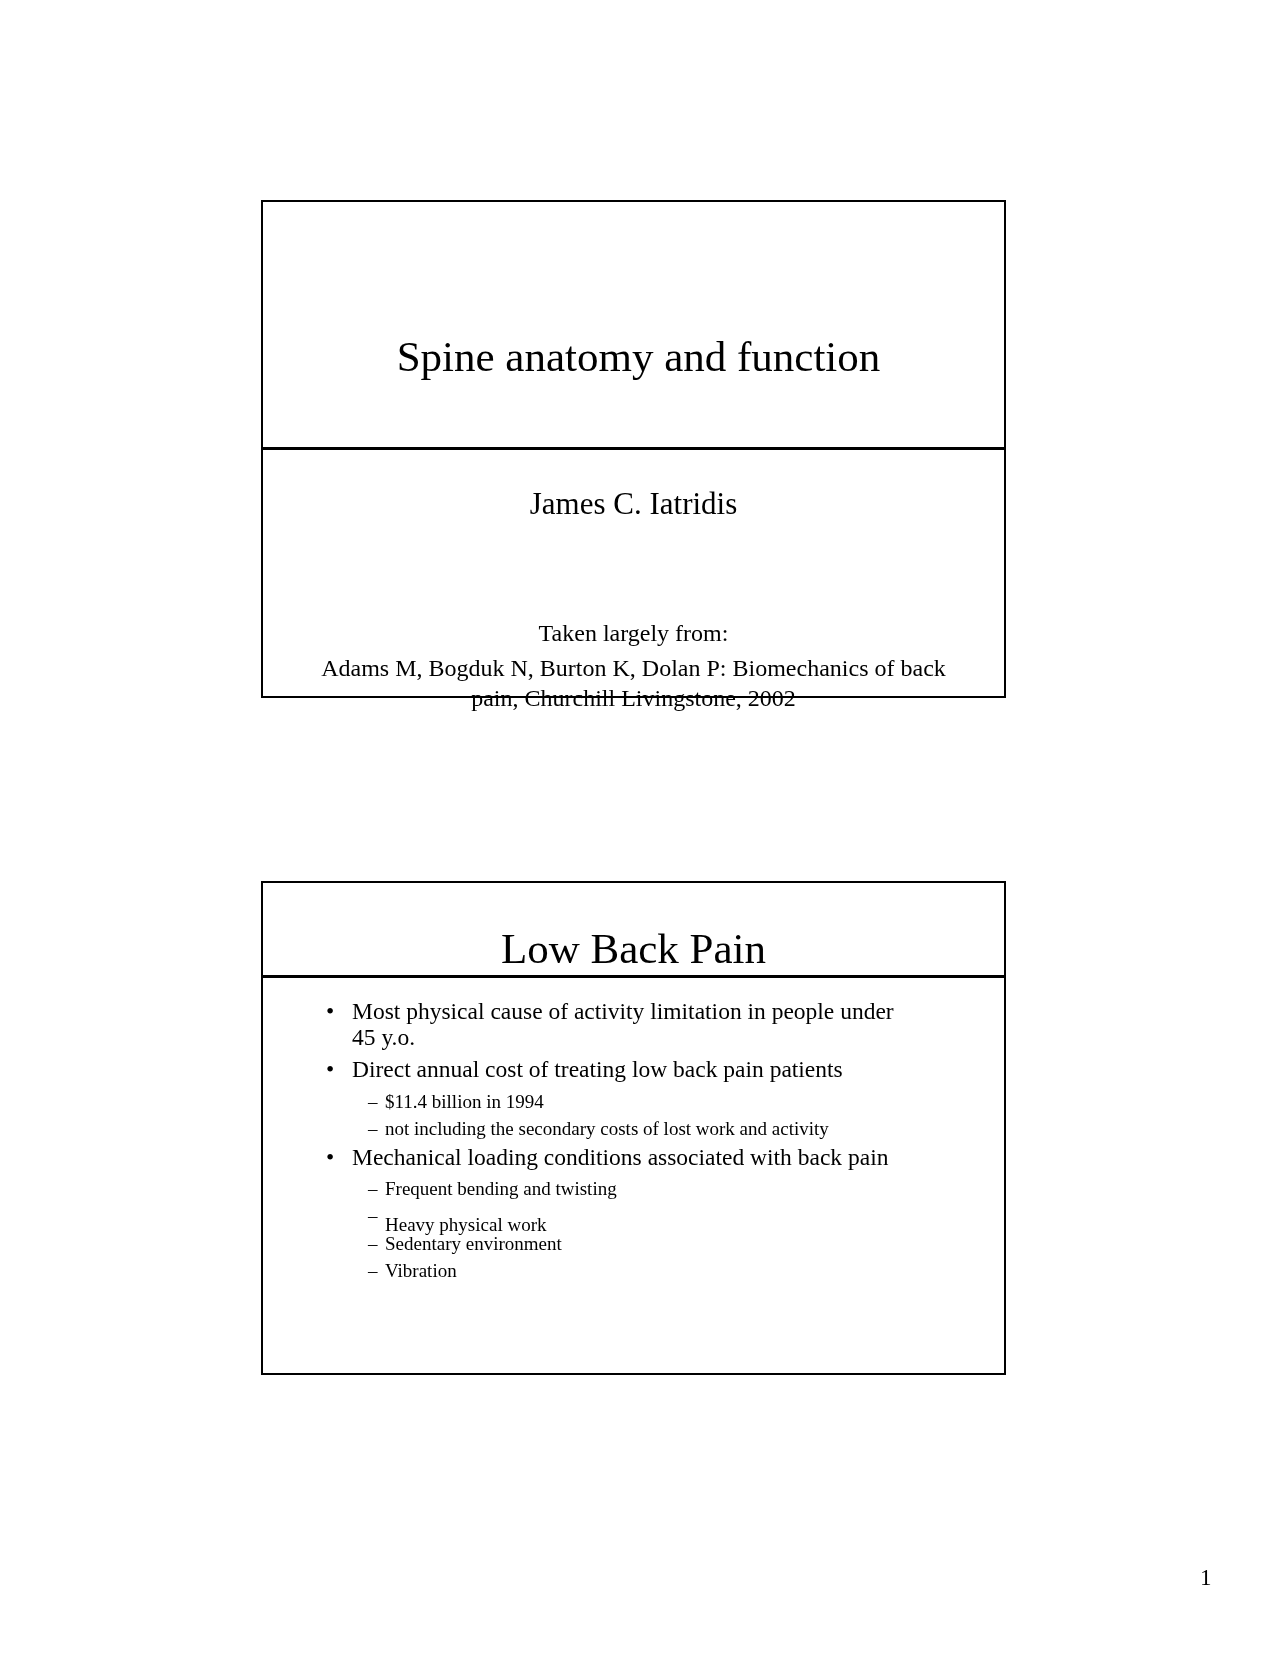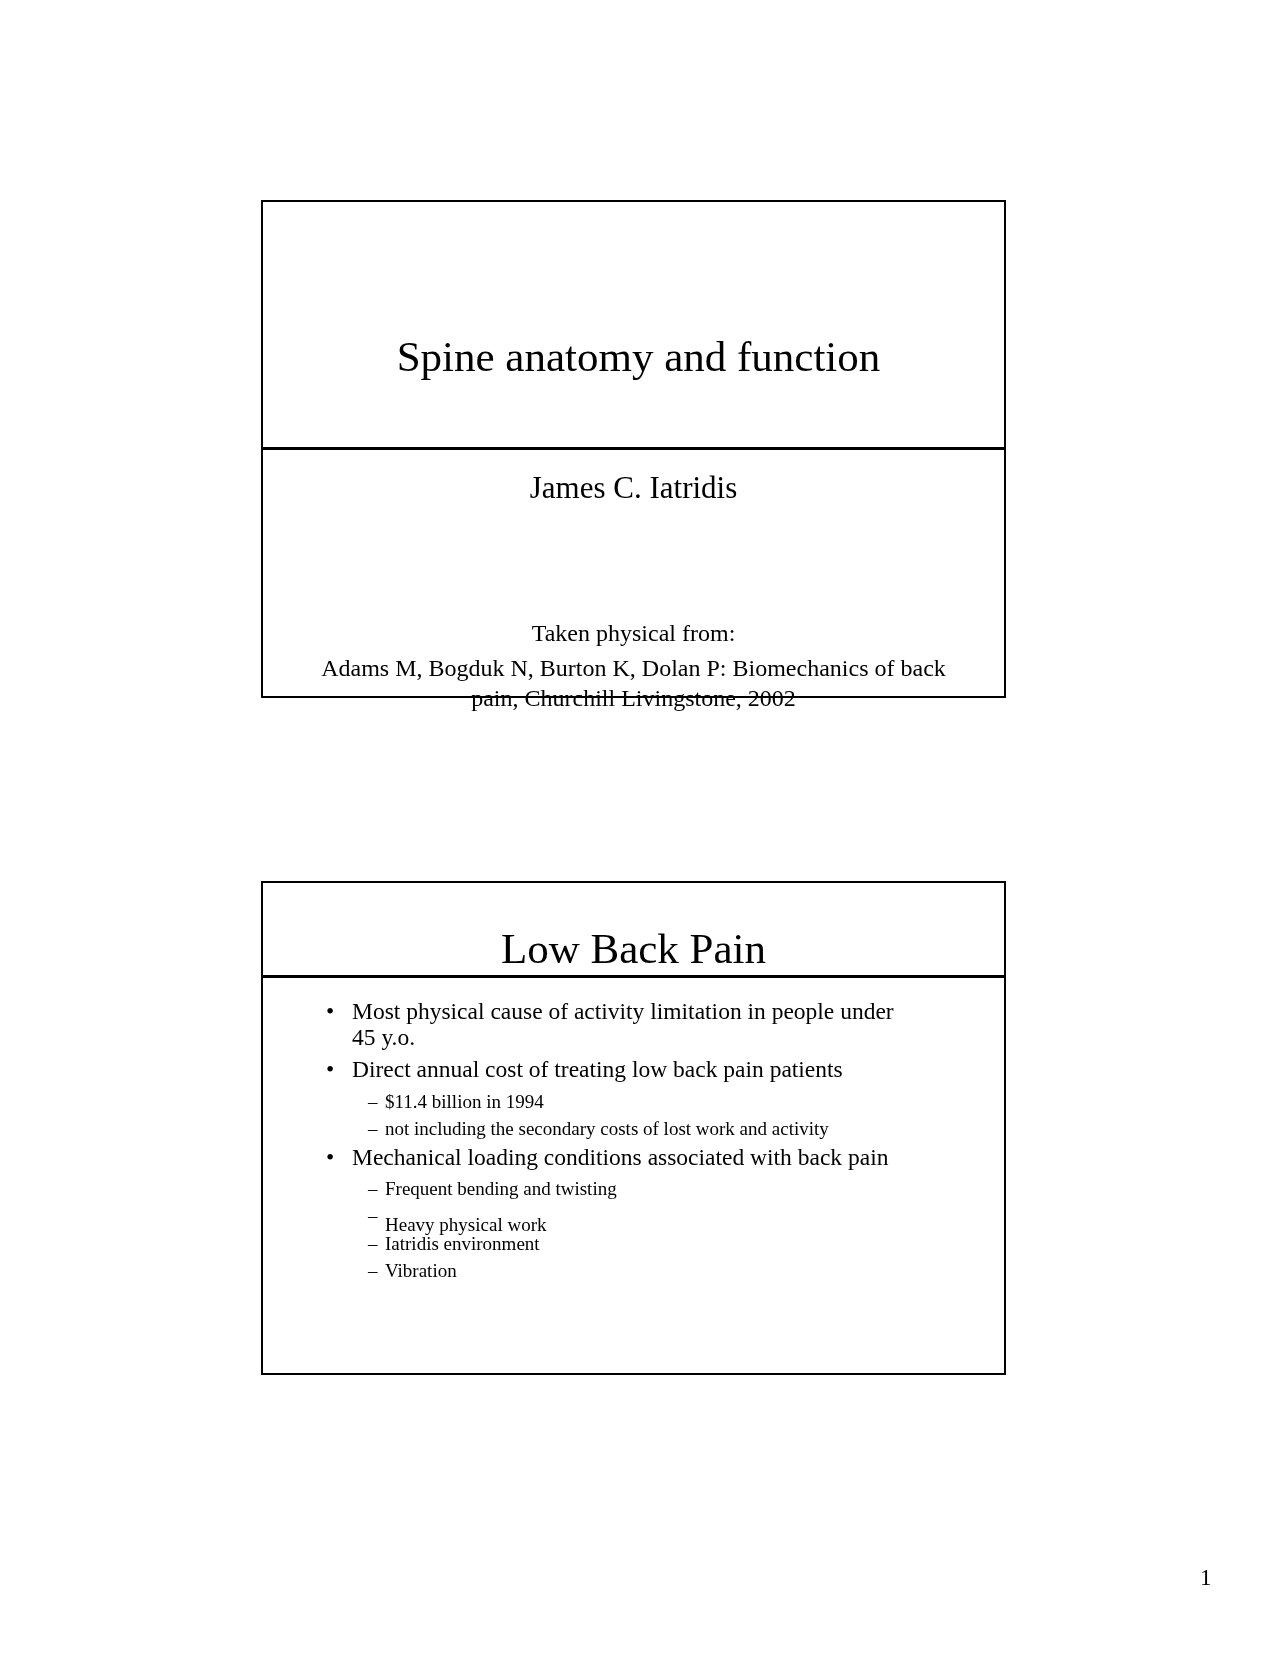--- a/index.html
+++ b/index.html
@@ -20,22 +20,22 @@
   .b1 { font-size: 23.5px; }
   .b2 { font-size: 19px; }
   .pagenum { position: absolute; left: 1200px; top: 1565px; font-size: 23px; }
 </style>
 </head>
 <body>
 
 <div id="slide1" class="slide">
   <div class="abs title1">Spine anatomy and function</div>
   <div class="divider" style="top:245px;"></div>
-  <div class="abs center author" style="top:270px;">James C. Iatridis</div>
-  <div class="abs center small" style="top:419px;">Taken physical from:</div>
+  <div class="abs center author" style="top:286px;">James C. Iatridis</div>
+  <div class="abs center small" style="top:419px;">Taken largely from:</div>
   <div class="abs center small" style="top:454px;">Adams M, Bogduk N, Burton K, Dolan P: Biomechanics of back</div>
   <div class="abs center small" style="top:484px;">pain, Churchill Livingstone, 2002</div>
 </div>
 
 <div id="slide2" class="slide">
   <div class="abs center title2">Low Back Pain</div>
   <div class="divider" style="top:92px;"></div>
 
   <div class="bullets">
 
@@ -50,19 +50,19 @@
     <div class="abs b2" style="left:105px; top:236px;">–</div>
     <div class="abs b2" style="left:122px; top:236px;">not including the secondary costs of lost work and activity</div>
 
     <div class="abs b1" style="left:63px; top:263px;">•</div>
     <div class="abs b1" style="left:89px; top:263px;">Mechanical loading conditions associated with back pain</div>
     <div class="abs b2" style="left:105px; top:296px;">–</div>
     <div class="abs b2" style="left:122px; top:296px;">Frequent bending and twisting</div>
     <div class="abs b2" style="left:105px; top:323px;">–</div>
     <div class="abs b2" style="left:122px; top:332px;">Heavy physical work</div>
     <div class="abs b2" style="left:105px; top:351px;">–</div>
-    <div class="abs b2" style="left:122px; top:351px;">Iatridis environment</div>
+    <div class="abs b2" style="left:122px; top:351px;">Sedentary environment</div>
     <div class="abs b2" style="left:105px; top:378px;">–</div>
     <div class="abs b2" style="left:122px; top:378px;">Vibration</div>
   </div>
 </div>
 
 <div class="pagenum">1</div>
 
 </body></html>

